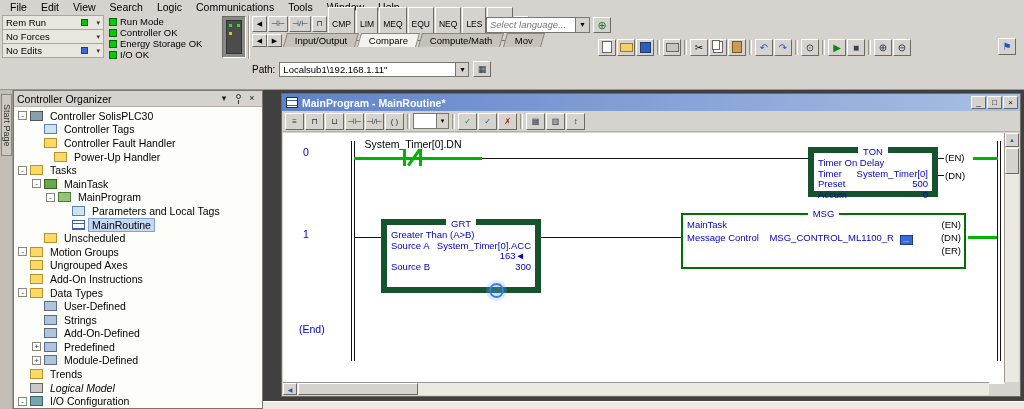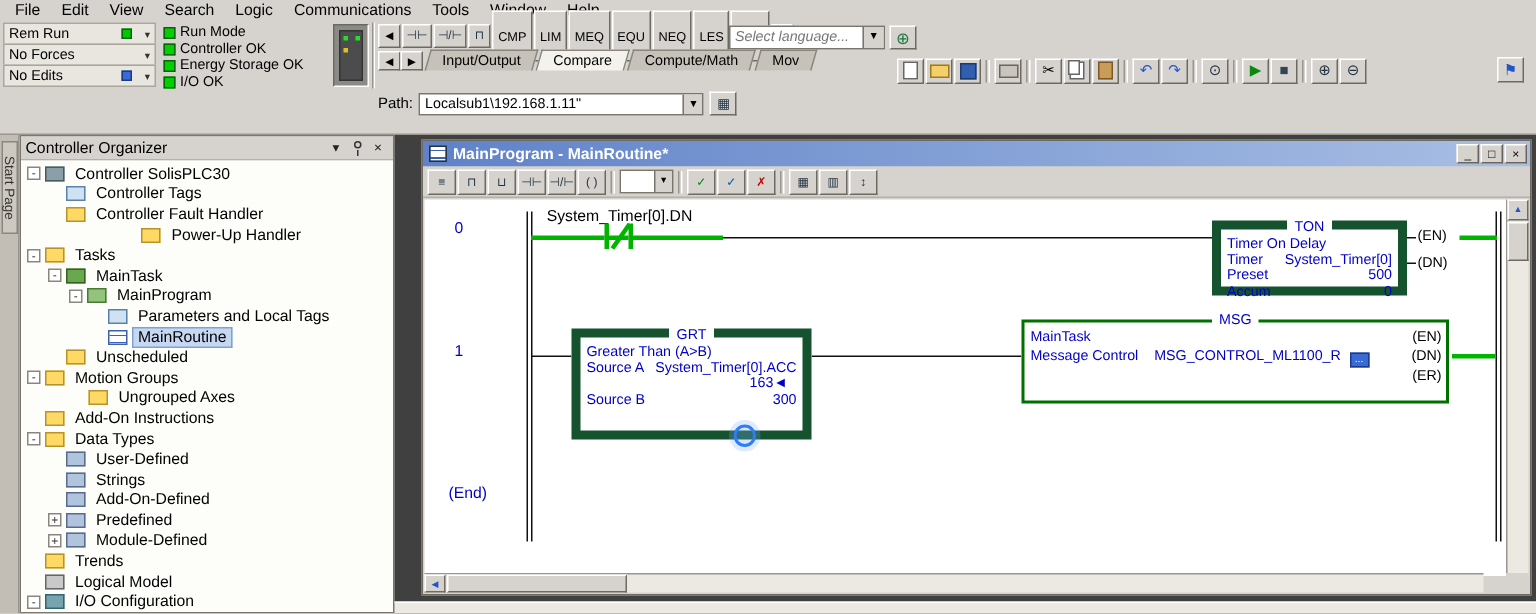--- a/index.html
+++ b/index.html
@@ -309,21 +309,21 @@
         <div class="trow" style="padding-left: 17px;">
           <div class="texp-sp"></div>
           <div class="tico ti-tags"></div>
           <div class="tlab">Controller Tags</div>
         </div>
         <div class="trow" style="padding-left: 17px;">
           <div class="texp-sp"></div>
           <div class="tico ti-folder"></div>
           <div class="tlab">Controller Fault Handler</div>
         </div>
-        <div class="trow" style="padding-left: 10px; justify-content: center;">
+        <div class="trow" style="padding-left: 27px;">
           <div class="texp-sp"></div>
           <div class="tico ti-folder"></div>
           <div class="tlab">Power-Up Handler</div>
         </div>
         <div class="trow" style="padding-left: 3px;">
           <div class="texp">-</div>
           <div class="tico ti-folder"></div>
           <div class="tlab">Tasks</div>
         </div>
         <div class="trow" style="padding-left: 17px;">
@@ -349,21 +349,21 @@
         <div class="trow" style="padding-left: 17px;">
           <div class="texp-sp"></div>
           <div class="tico ti-folder"></div>
           <div class="tlab">Unscheduled</div>
         </div>
         <div class="trow" style="padding-left: 3px;">
           <div class="texp">-</div>
           <div class="tico ti-folder"></div>
           <div class="tlab">Motion Groups</div>
         </div>
-        <div class="trow" style="padding-left: 32px;">
+        <div class="trow" style="padding-left: 3px;">
           <div class="texp-sp"></div>
           <div class="tico ti-folder"></div>
           <div class="tlab">Ungrouped Axes</div>
         </div>
         <div class="trow" style="padding-left: 3px;">
           <div class="texp-sp"></div>
           <div class="tico ti-folder"></div>
           <div class="tlab">Add-On Instructions</div>
         </div>
         <div class="trow" style="padding-left: 3px;">
@@ -394,21 +394,21 @@
         <div class="trow" style="padding-left: 17px;">
           <div class="texp">+</div>
           <div class="tico ti-datatype"></div>
           <div class="tlab">Module-Defined</div>
         </div>
         <div class="trow" style="padding-left: 3px;">
           <div class="texp-sp"></div>
           <div class="tico ti-folder"></div>
           <div class="tlab">Trends</div>
         </div>
-        <div class="trow" style="padding-left: 3px;">
+        <div class="trow" style="padding-left: 3px; font-style: italic;">
           <div class="texp-sp"></div>
           <div class="tico ti-model"></div>
           <div class="tlab">Logical Model</div>
         </div>
         <div class="trow" style="padding-left: 3px;">
           <div class="texp">-</div>
           <div class="tico ti-io"></div>
           <div class="tlab">I/O Configuration</div>
         </div>
       </div>

